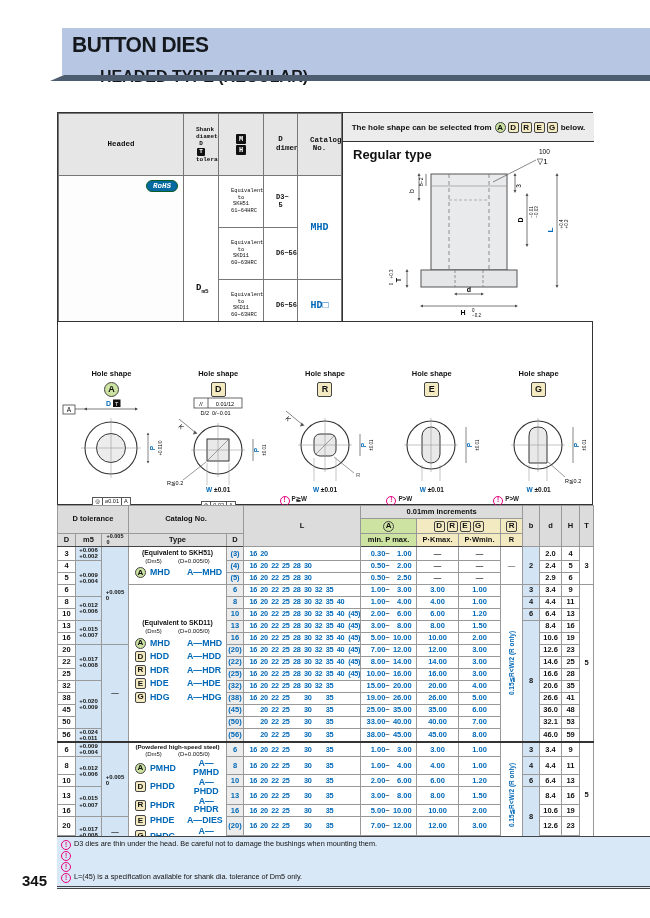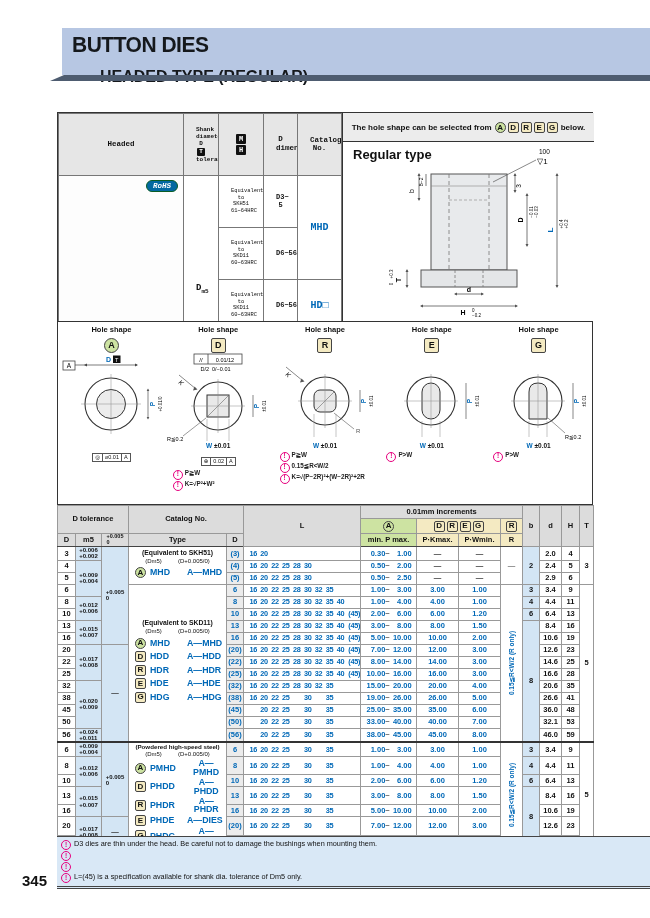--- a/index.html
+++ b/index.html
@@ -43,21 +43,21 @@
   tr.g2s td{border-top:1.5px solid #333;}
   
   .hole-sel{width:253px;border-left:1.5px solid #333;display:flex;flex-direction:column;box-sizing:border-box;}
   .hole-sel-head{height:28px;background:#ececec;border-bottom:1.5px solid #333;display:flex;align-items:center;
                  justify-content:center;gap:3px;font-size:8px;font-weight:bold;}
   .hole-sel-body{flex:1;position:relative;background:#fff;}
   .reg-type{position:absolute;left:10px;top:5px;font-size:13px;font-weight:bold;}
   
   .holes{position:absolute;left:57px;top:321px;width:536px;height:184px;border:1.5px solid #333;
          box-sizing:border-box;display:flex;background:#fff;}
-  .hs{width:20%;position:relative;text-align:center;}
+  .hs{width:20%;position:relative;text-align:center;margin-top:44px;}
   .hs-label{font-size:7.5px;font-weight:bold;margin-top:3px;}
   .hs-badge{margin:2px auto 0;width:15px;height:15px;font-size:9px;}
   .hs svg{display:block;margin:0 auto;}
   .wline{font-size:6.5px;font-weight:bold;margin-top:-3px;}
   .gdbox{display:inline-flex;border:1px solid #555;font-size:5.5px;line-height:1;margin-top:1px;background:#fff;}
   .gdbox span{padding:1px 2px;border-right:1px solid #555;}
   .gdbox span:last-child{border-right:none;}
   .fnotes{margin-top:2px;}
   .fnote{display:flex;gap:2px;align-items:flex-start;font-size:6.3px;font-weight:bold;color:#222;
          justify-content:flex-start;padding-left:8px;line-height:1.3;text-align:left;}

